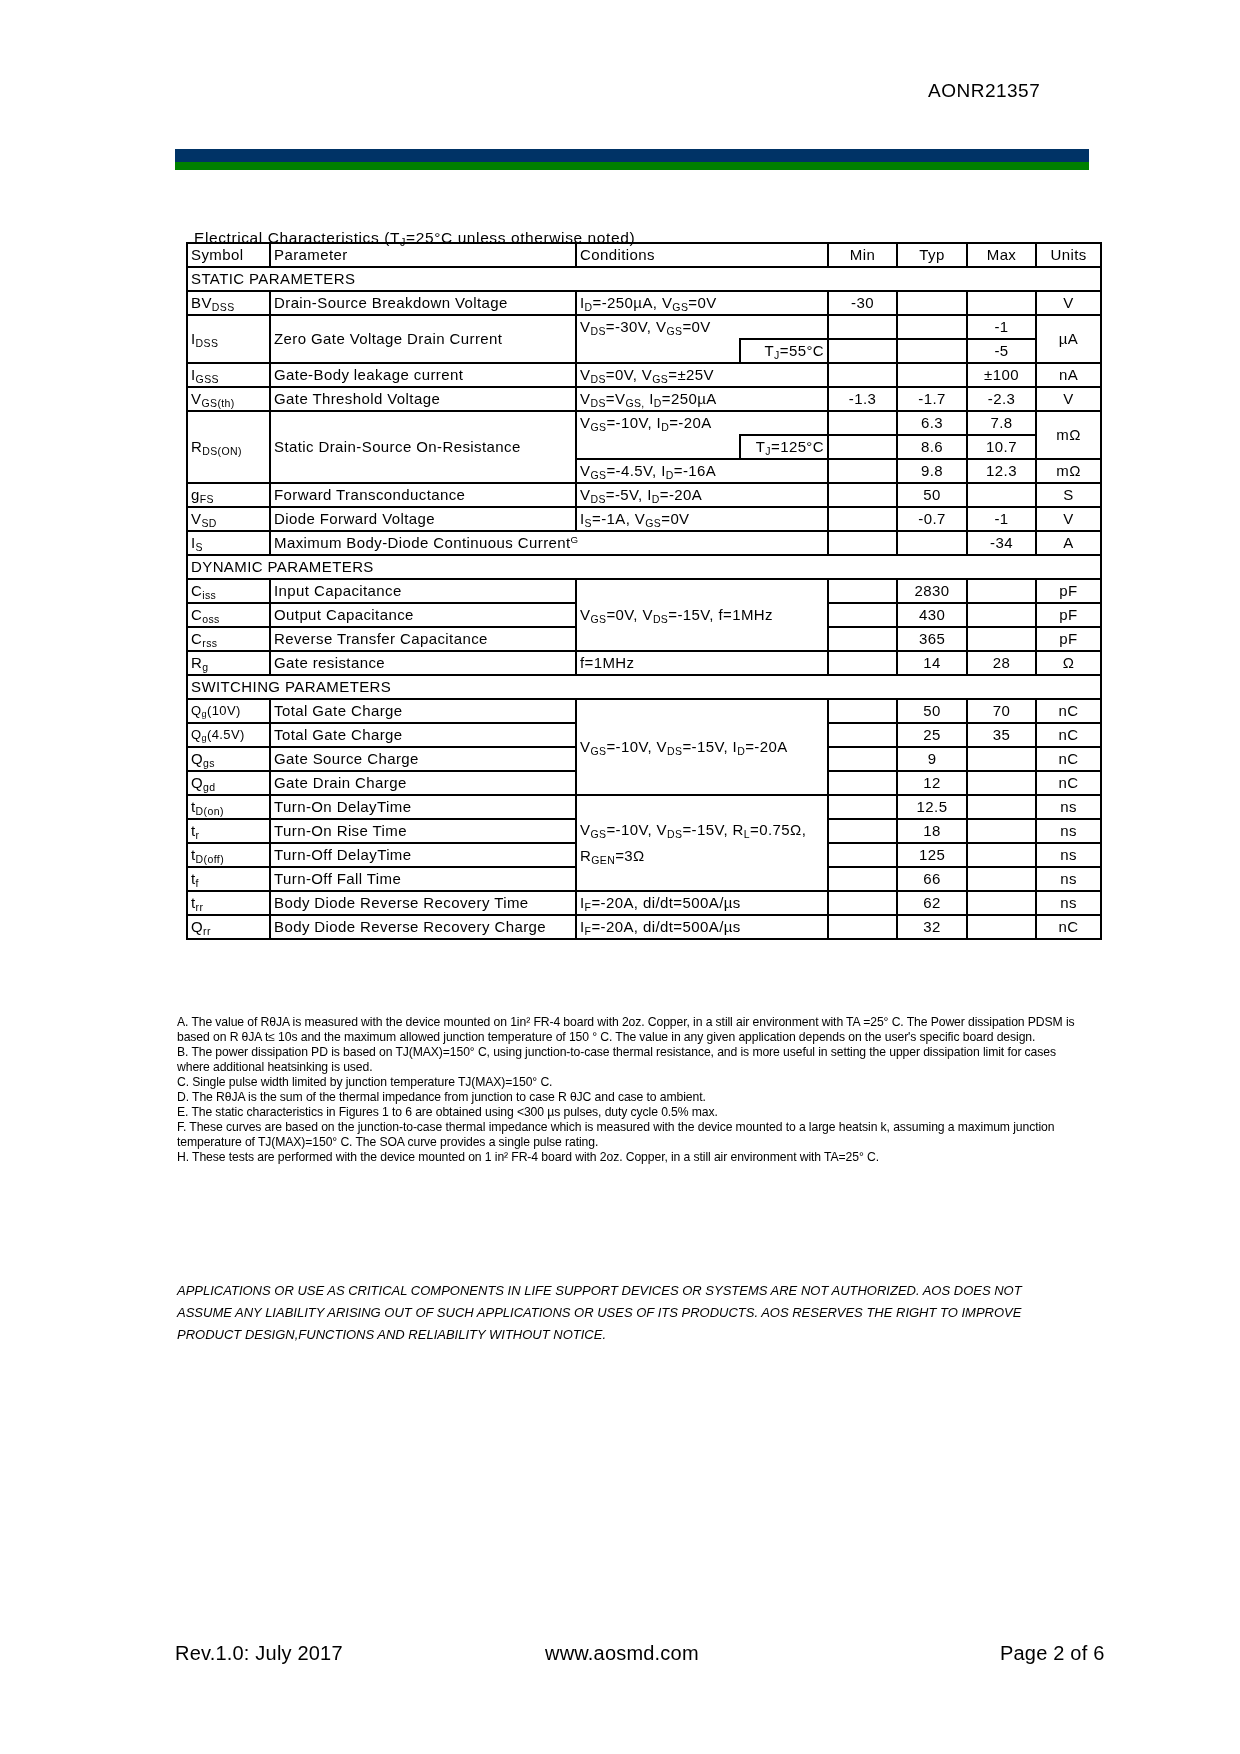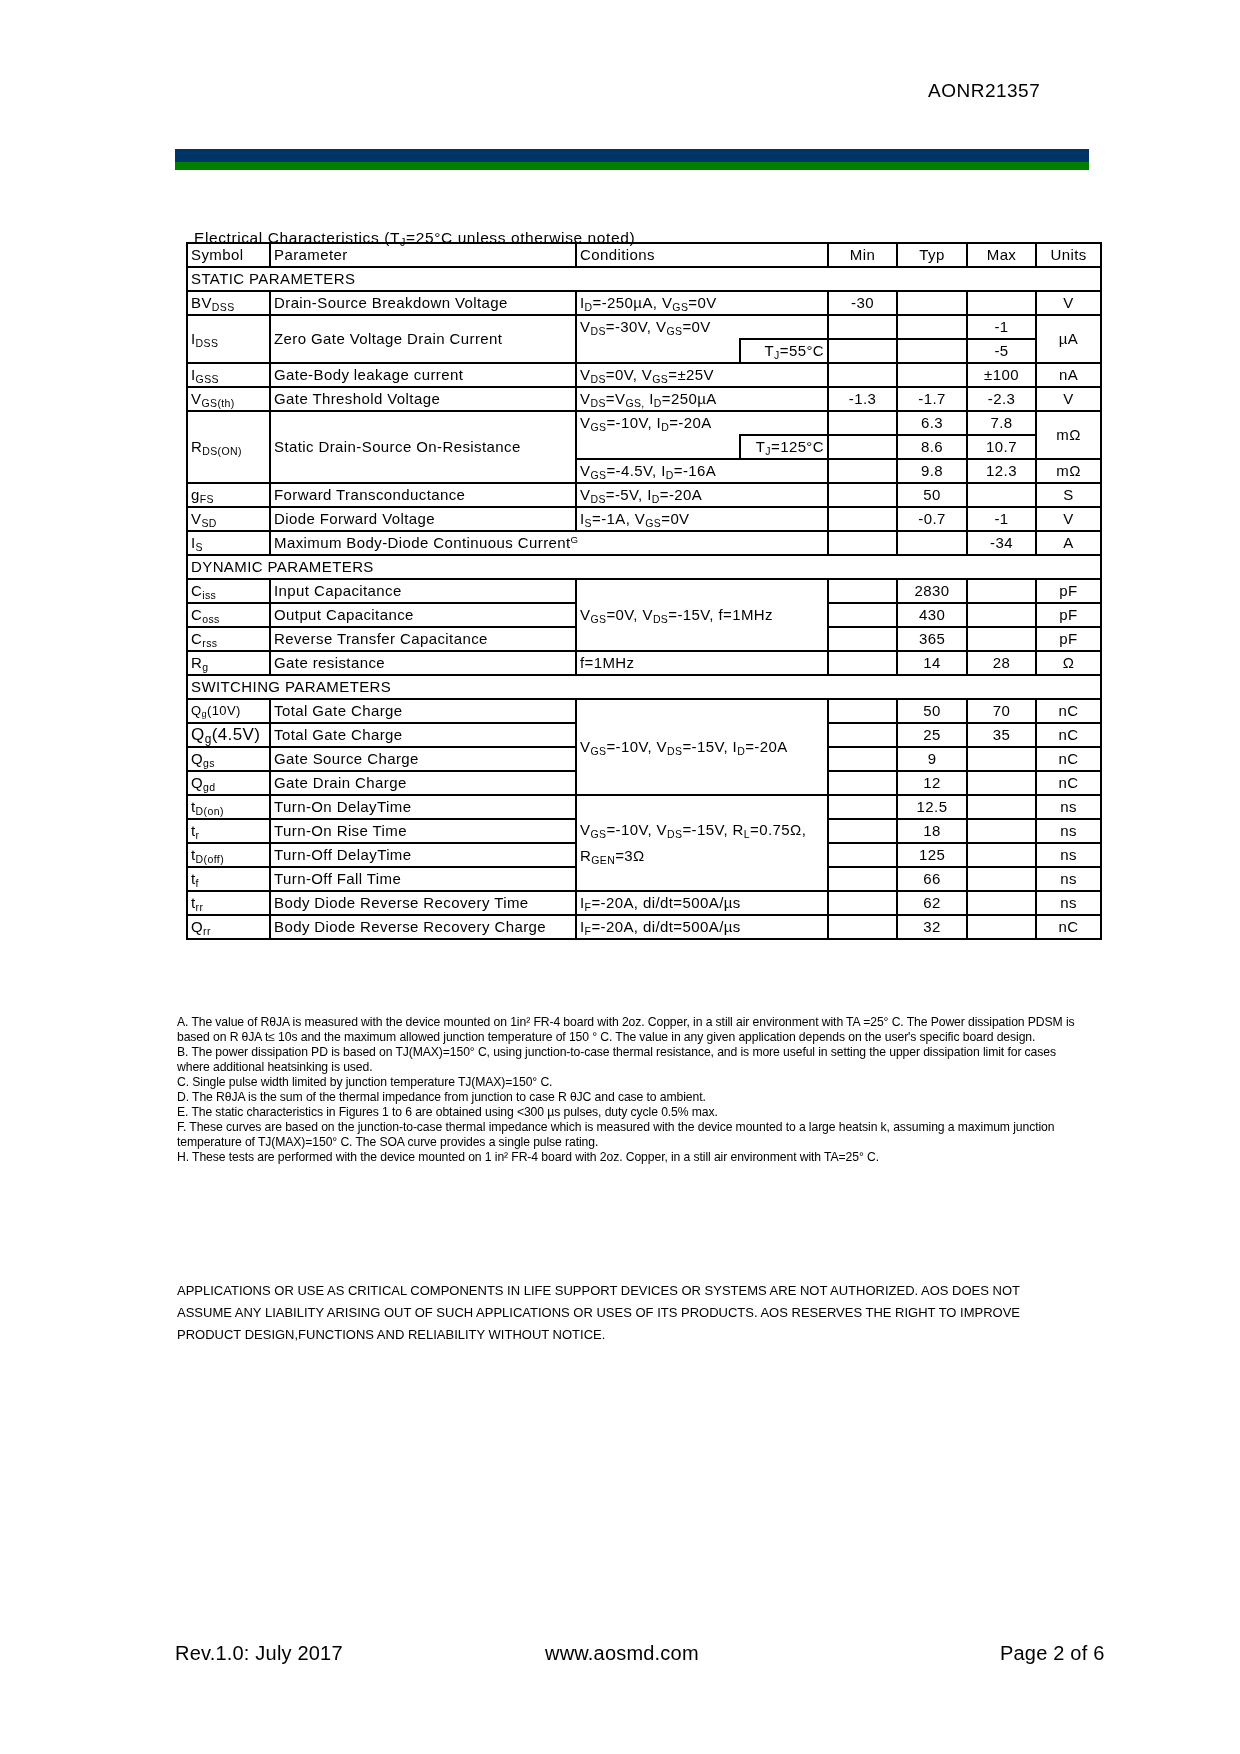--- a/index.html
+++ b/index.html
@@ -14,21 +14,21 @@
 
   table.spec { position:absolute; left:174px; top:242px; width:914px; border-collapse:collapse; table-layout:fixed; font-size:15px; letter-spacing:0.4px;margin-left:12px; }
   table.spec td { border:2px solid #000; padding:0 3px; height:22px; line-height:18px; vertical-align:middle; white-space:nowrap; overflow:hidden; }
   table.spec td.c { text-align:center; }
   table.spec td.r { text-align:right; }
   table.spec td.section { text-align:left; }
 
   .notes { left:177px; top:1015px; width:905px; font-size:12.2px; line-height:15px; letter-spacing:-0.1px; }
   .notes p { margin:0; }
   .disclaimer { left:177px; top:1280px; width:910px; font-size:13px; line-height:22px; letter-spacing:0; }
-  .disclaimer p { margin:0; }
+  .disclaimer p { margin:0;font-style:italic; }
   .footer { top:1642px; font-size:20px; letter-spacing:0.2px; }
 </style>
 </head>
 <body>
 
 <div class="abs partno">AONR21357</div>
 <div class="abs bar-blue"></div>
 <div class="abs bar-green"></div>
 
 <div class="abs ec-title"><span>Electrical Characteristics (T</span><sub>J</sub><span>=25°C unless otherwise noted)</span></div>
@@ -205,21 +205,21 @@
   <tr>
     <td style="font-size:13px"><span>Q</span><sub>g</sub><span>(10V)</span></td>
     <td>Total Gate Charge</td>
     <td colspan="2" rowspan="4">V<sub>GS</sub>=-10V, V<sub>DS</sub>=-15V, I<sub>D</sub>=-20A</td>
     <td class="c"></td>
     <td class="c">50</td>
     <td class="c">70</td>
     <td class="c">nC</td>
   </tr>
   <tr>
-    <td style="font-size:17px"><span>Q</span><sub>g</sub><span>(4.5V)</span></td>
+    <td style="font-size:13px"><span>Q</span><sub>g</sub><span>(4.5V)</span></td>
     <td>Total Gate Charge</td>
     <td class="c"></td>
     <td class="c">25</td>
     <td class="c">35</td>
     <td class="c">nC</td>
   </tr>
   <tr>
     <td><span>Q</span><sub>gs</sub></td>
     <td>Gate Source Charge</td>
     <td class="c"></td>

